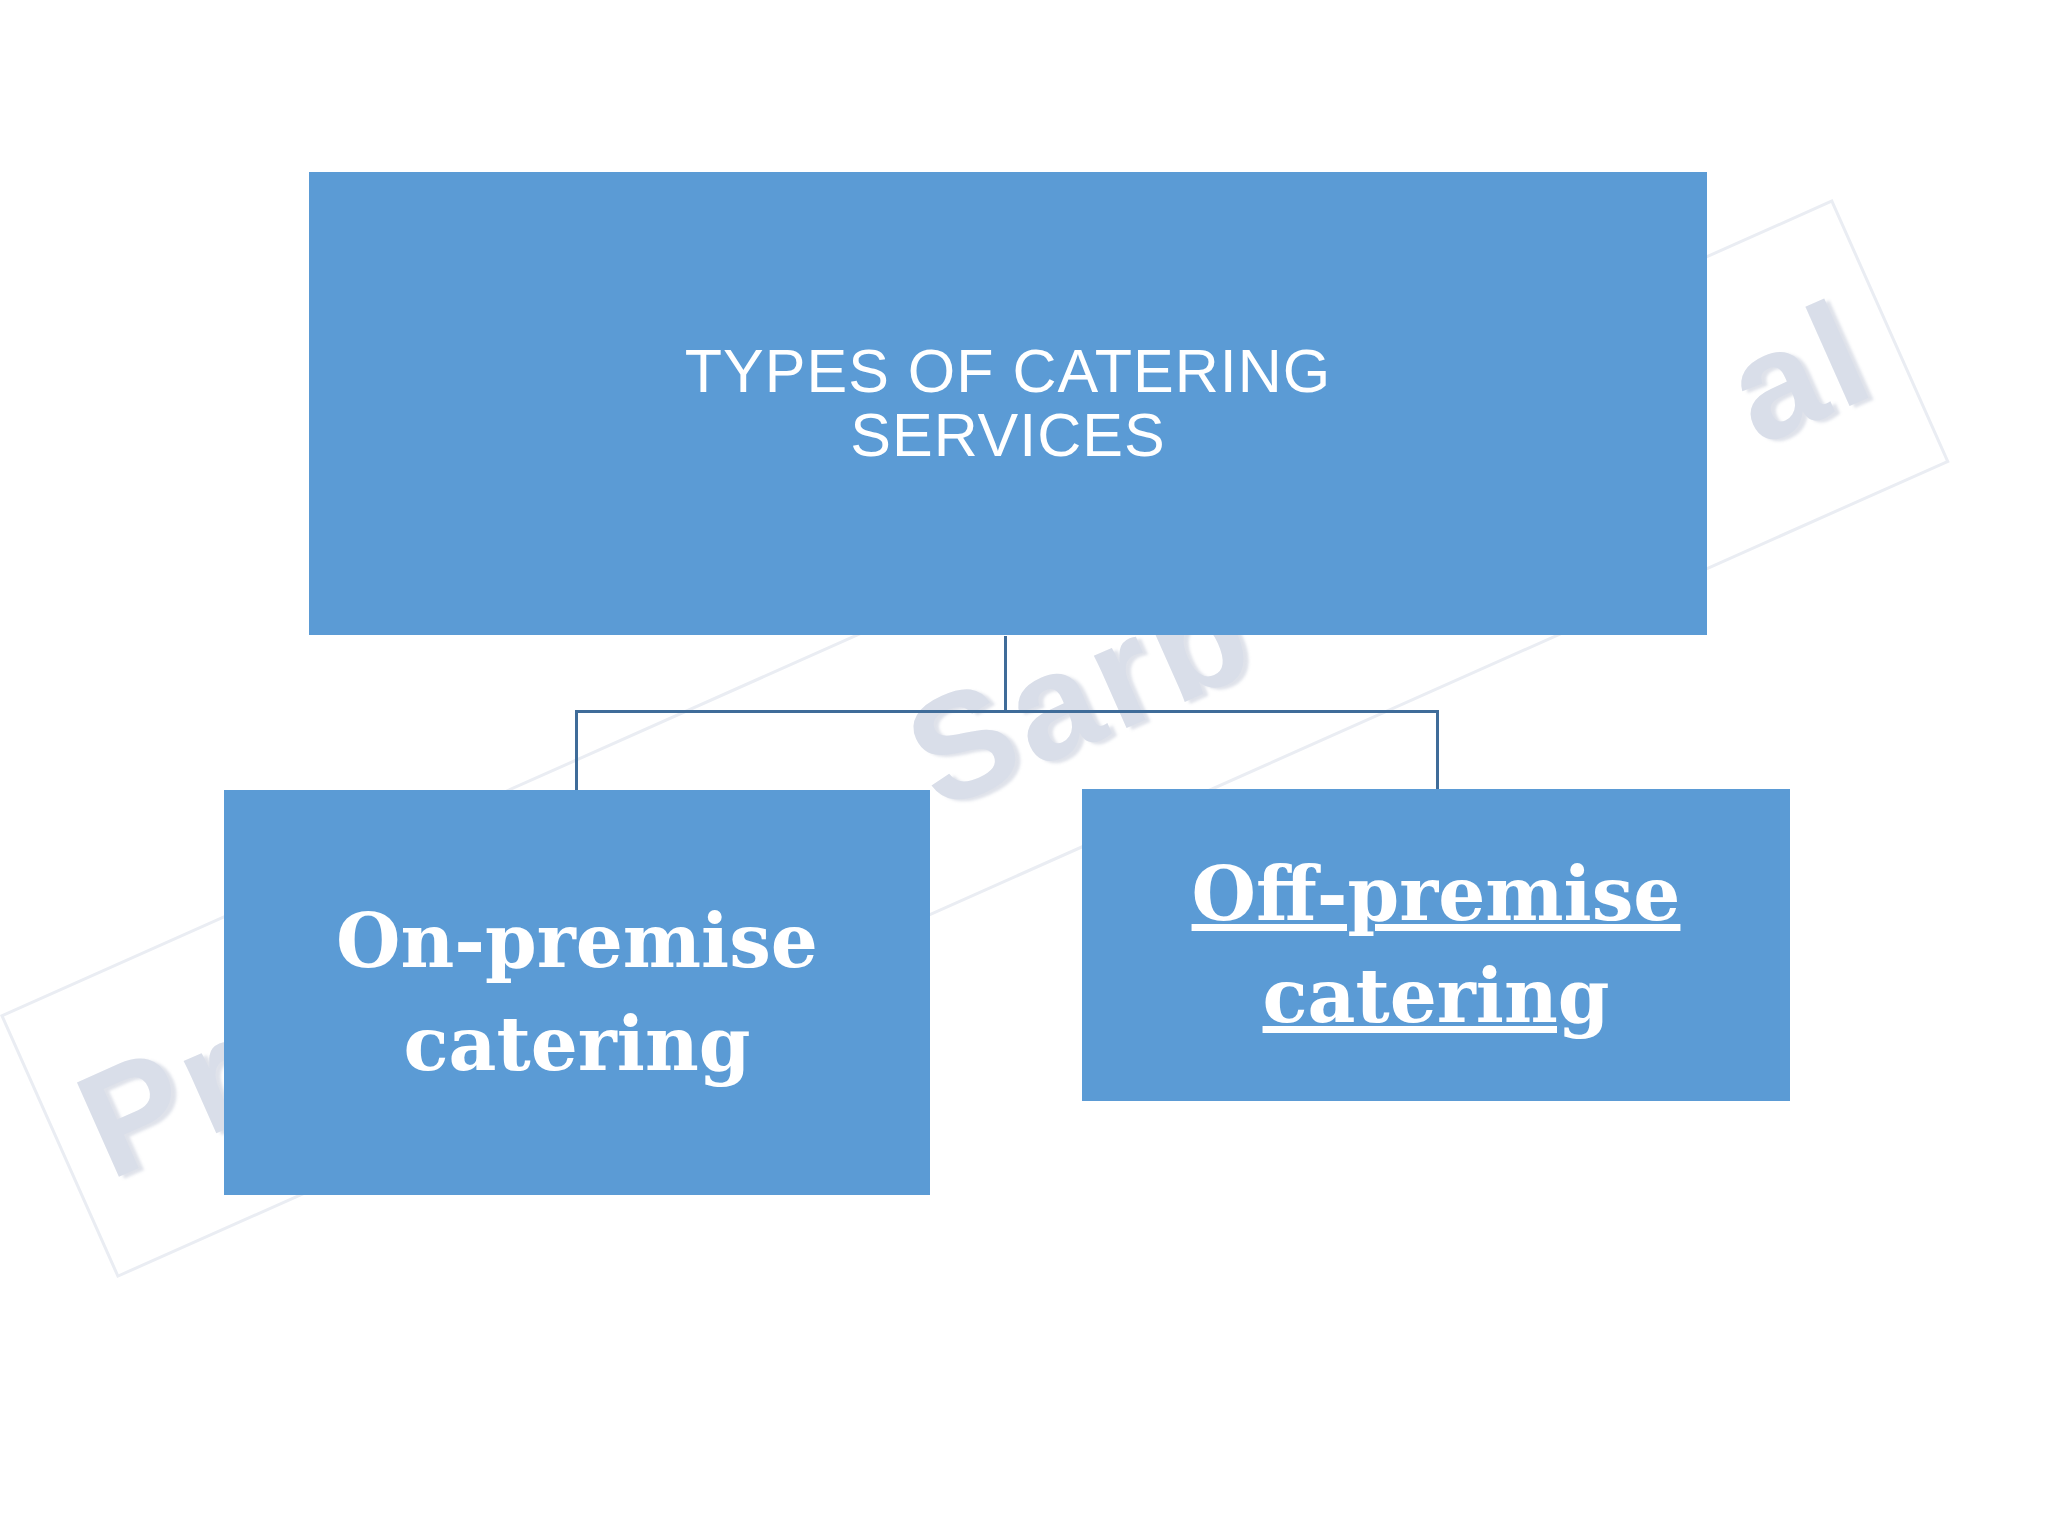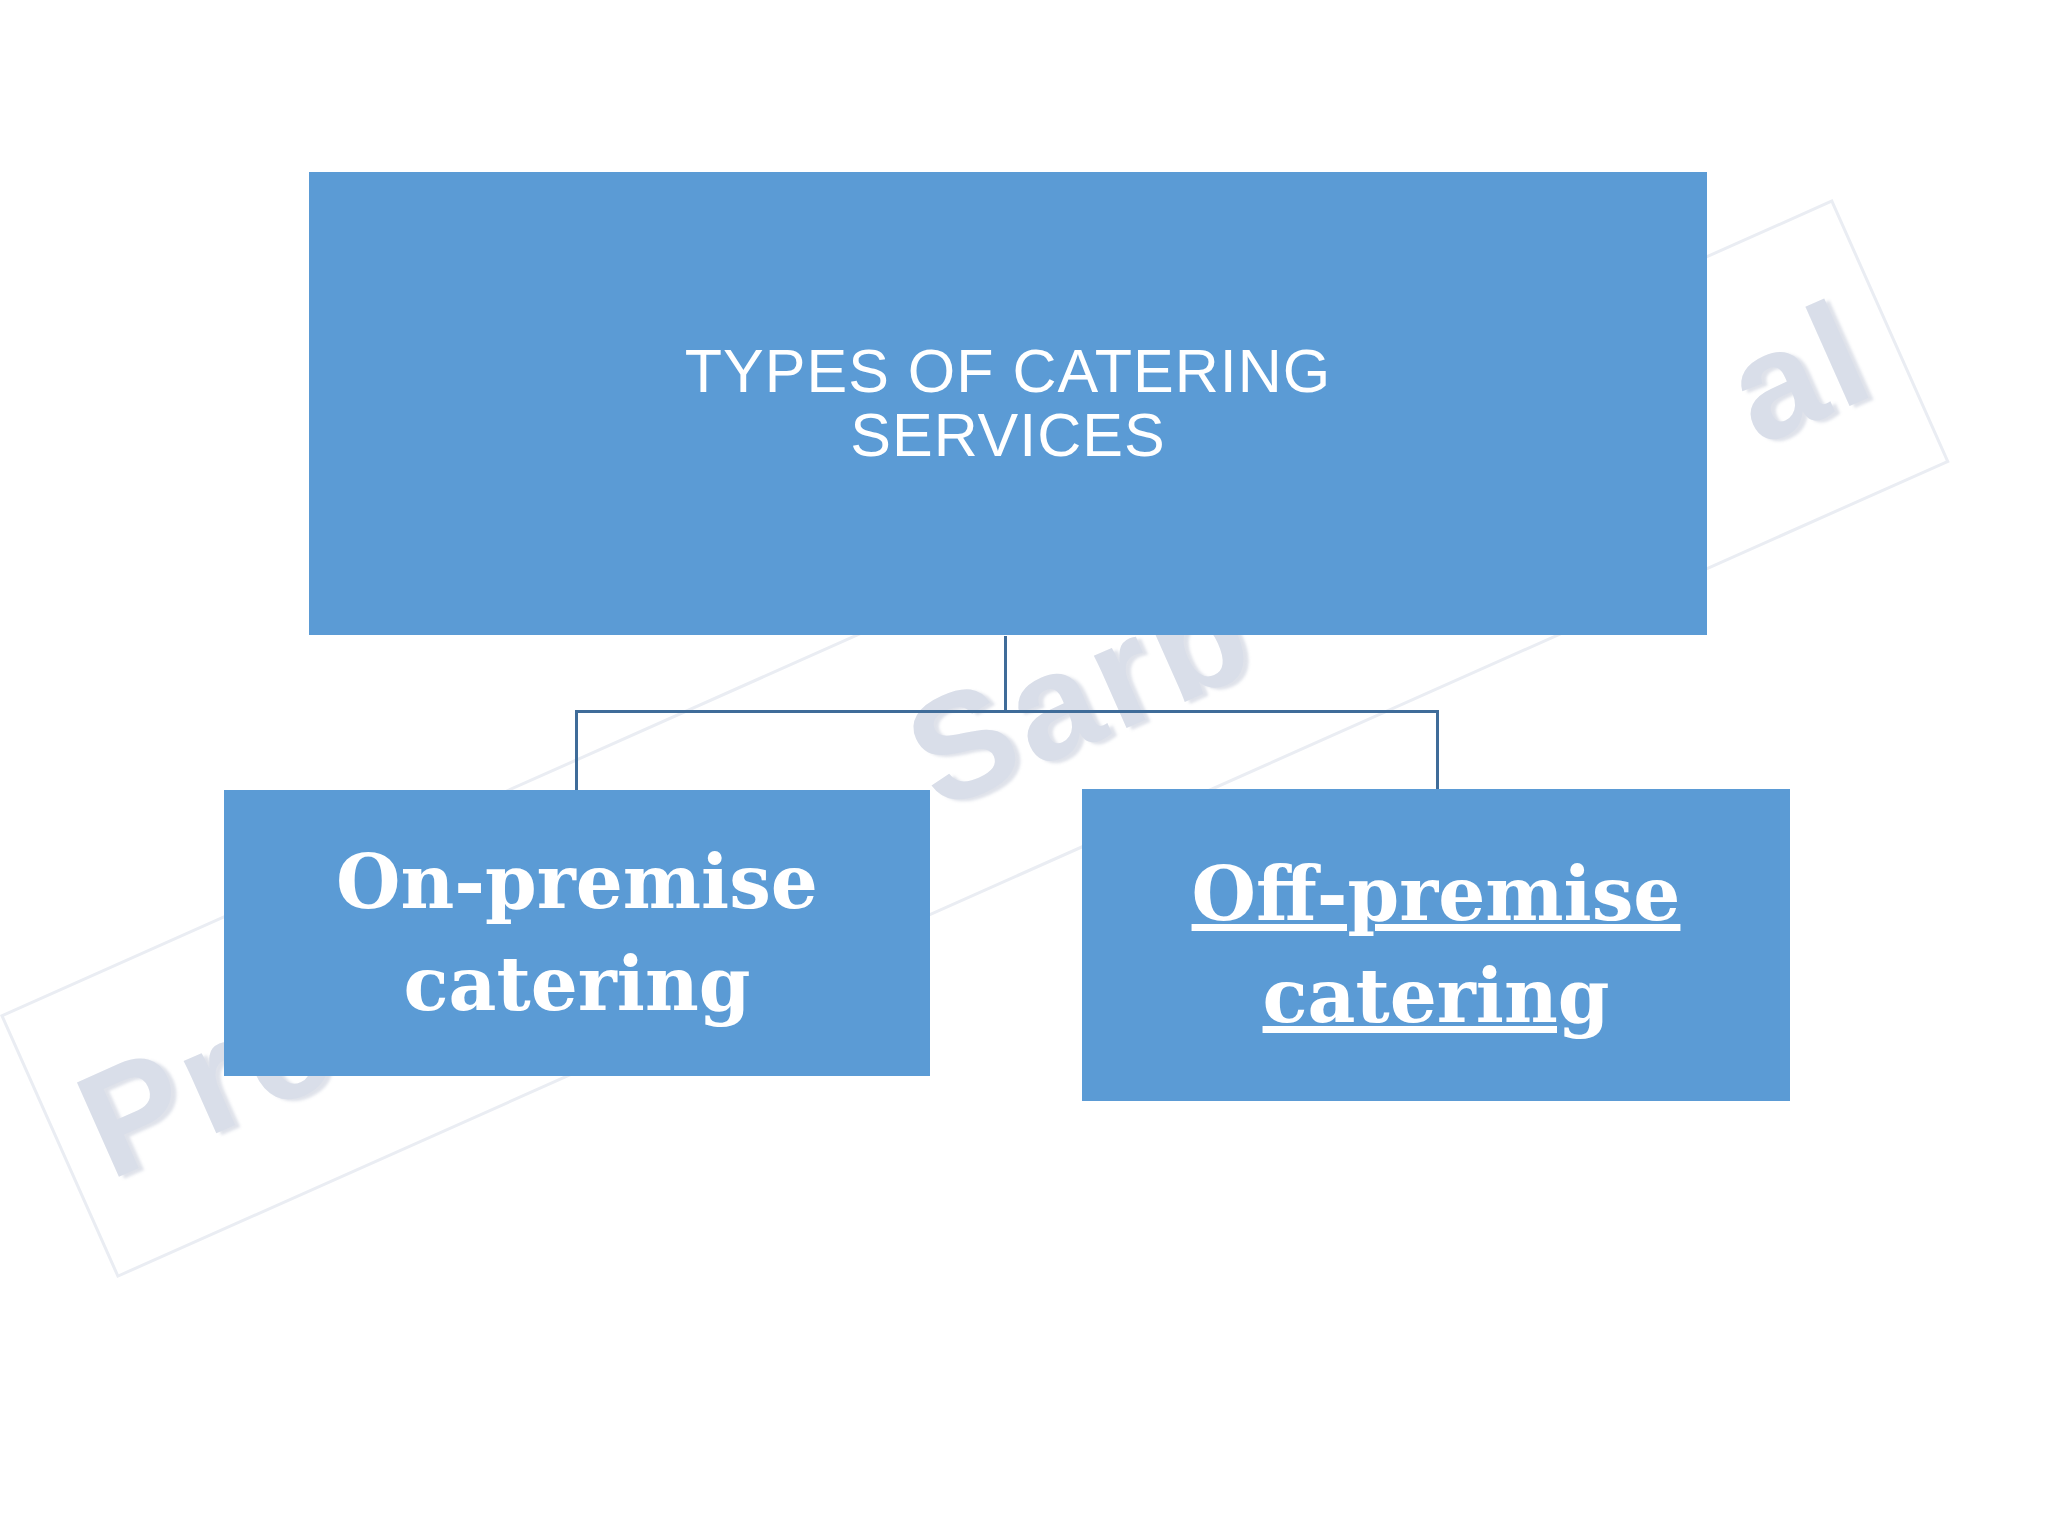--- a/index.html
+++ b/index.html
@@ -69,21 +69,21 @@
     font-family: "Liberation Sans", sans-serif;
     font-size: 61px;
     font-weight: 400;
     line-height: 1.04;
     letter-spacing: 1px;
   }
   #left-node {
     left: 224px;
     top: 790px;
     width: 706px;
-    height: 286px;
+    height: 405px;
   }
   #right-node {
     left: 1082px;
     top: 789px;
     width: 708px;
     height: 312px;
     text-decoration: underline;
   }
   .child-text {
     font-family: "DejaVu Serif", "Liberation Serif", serif;

